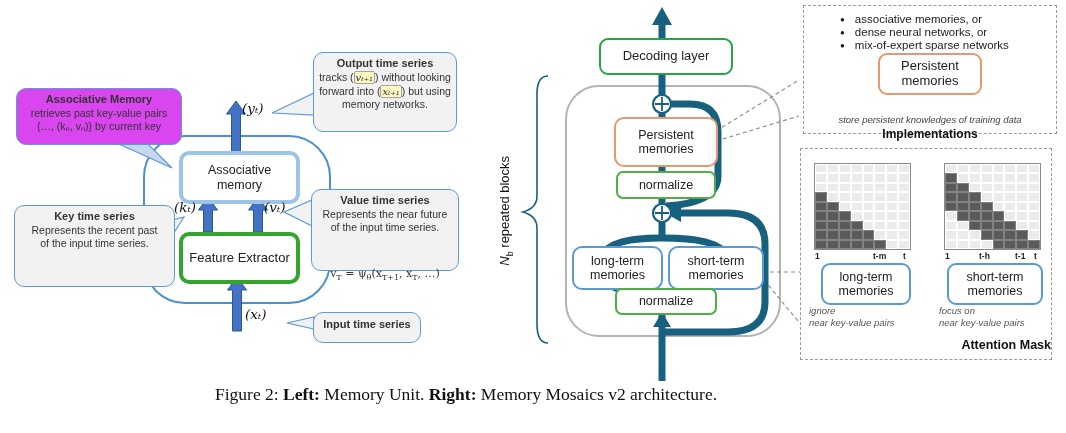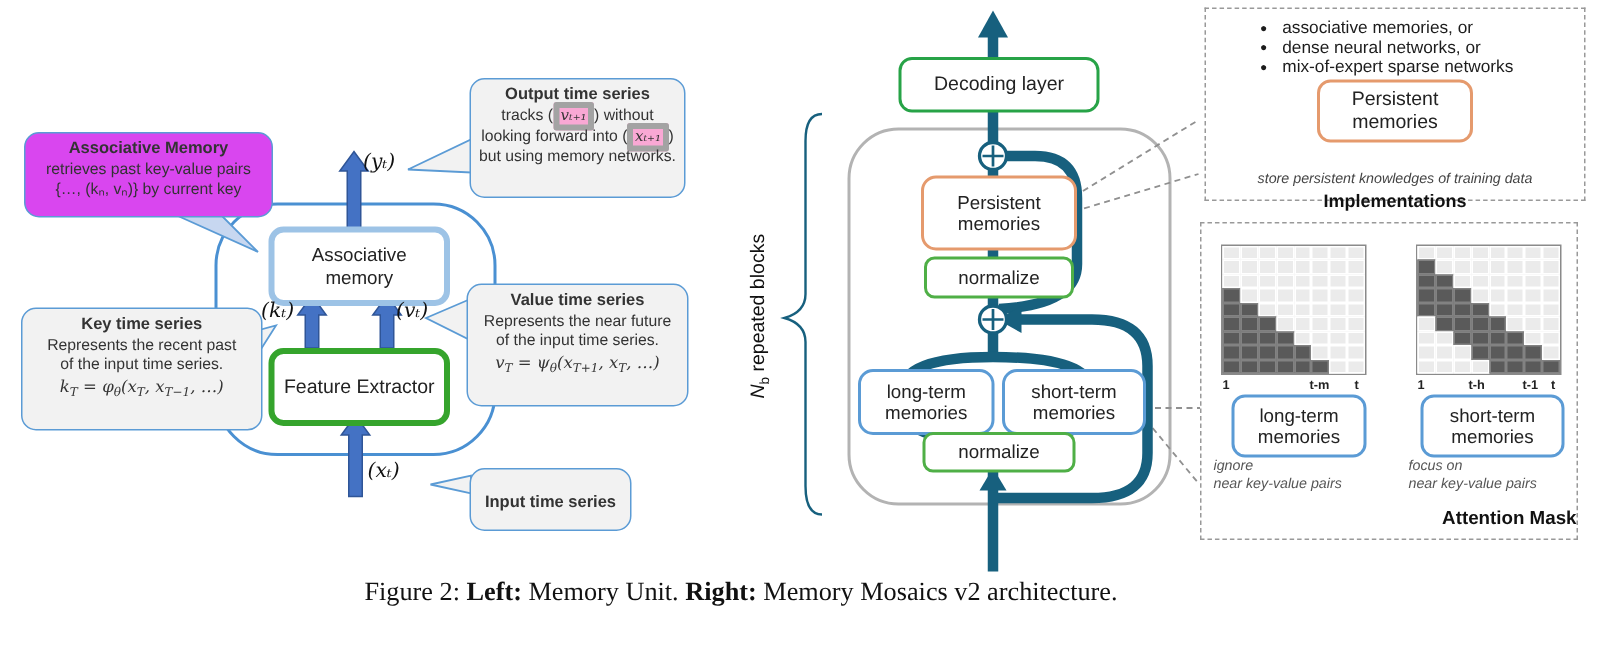--- a/index.html
+++ b/index.html
@@ -28,25 +28,25 @@
 
   
   .callout{position:absolute;border:1.4px solid #5B9BD5;border-radius:10px;background:#F2F2F2;
     text-align:center;color:#333;z-index:3;padding:4px 3px;}
   .ct{font-weight:700;font-size:11px;line-height:1.25;}
   .cb{font-size:10.5px;line-height:1.28;}
   #assoc-callout{left:16px;top:88px;width:158px;height:47px;background:#d946ef;}
   #output-callout{left:313px;top:52px;width:136px;height:70px;}
   #key-callout{left:14px;top:205px;width:153px;height:72px;}
   #value-callout{left:311px;top:189px;width:140px;height:72px;}
-  #input-callout{left:313px;top:312px;width:100px;height:20px;font-weight:700;font-size:11px;padding-top:16px;}
-  .mathf{font-family:"DejaVu Serif",serif;font-style:italic;font-size:11px;color:#333;}
+  #input-callout{left:313px;top:312px;width:100px;height:20px;font-weight:700;font-size:11px;padding-top:5px;}
+  .mathf{font-family:"DejaVu Serif",serif;font-size:11px;color:#333;margin-top:32px;}
   .mathf sub,.siglab sub{font-size:8px;}
-  .tok{font-family:"DejaVu Serif",serif;font-style:italic;font-size:10px;border:4px solid #a3a3a3;
-    background:#f9a8d4;border-radius:2px;padding:0 1px;}
+  .tok{font-family:"DejaVu Serif",serif;font-style:italic;font-size:10px;border:1px solid #a3a3a3;
+    background:#fef9c3;border-radius:2px;padding:0 1px;}
 
   
   .siglab{position:absolute;font-family:"DejaVu Serif",serif;font-style:italic;font-size:13.5px;color:#111;z-index:4;}
   #lab-y{left:242px;top:100px;} #lab-k{left:174px;top:199px;}
   #lab-v{left:264px;top:199px;} #lab-x{left:245px;top:306px;}
 
   
   #repeat-label{position:absolute;left:446px;top:202px;width:120px;text-align:center;
     transform:rotate(-90deg);font-size:13px;color:#111;z-index:4;}
   #repeat-label sub{font-size:9px;}
@@ -79,21 +79,21 @@
   #attn-long-box{left:20px;top:114px;width:86px;height:38px;}
   #attn-short-box{left:146px;top:114px;width:92px;height:38px;}
   .attn-note{position:absolute;width:110px;text-align:left;font-style:italic;font-size:9.5px;
     color:#555;line-height:1.3;top:156px;}
   #attn-long-note{left:8px;} #attn-short-note{left:138px;}
   #attn-title{position:absolute;left:0;top:189px;width:100%;text-align:right;font-weight:700;
     font-size:12.5px;color:#111;}
 
   
   #caption{position:absolute;left:0;top:384px;width:932px;text-align:center;
-    font-family:"Liberation Serif",serif;font-size:17.5px;color:#111;z-index:4;padding-left:28px;}
+    font-family:"Liberation Serif",serif;font-size:17.5px;color:#111;z-index:4;}
 
   
   .teal{fill:none;stroke:#17607E;stroke-width:7;}
   .tealfill{fill:#17607E;stroke:none;}
   .sumc{fill:#fff;stroke:#17607E;stroke-width:2.2;}
   .sumx{fill:none;stroke:#17607E;stroke-width:1.8;}
   .brace{fill:none;stroke:#17607E;stroke-width:1.6;}
   .dash{fill:none;stroke:#909090;stroke-width:1.2;stroke-dasharray:4,3;}
   .barrow{fill:#4472C4;stroke:#2F5597;stroke-width:1;}
   .tail-blue{fill:#C7D7F0;stroke:#5B9BD5;stroke-width:1.2;}
@@ -167,21 +167,20 @@
 
   <div id="output-callout" class="callout">
     <div class="ct">Output time series</div>
     <div class="cb"><span>tracks (</span><span class="tok">vₜ₊₁</span><span>) without looking forward into (</span><span class="tok">xₜ₊₁</span><span>) but using memory networks.</span></div>
   </div>
 
   <div id="key-callout" class="callout">
     <div class="ct">Key time series</div>
     <div class="cb">Represents the recent past</div>
     <div class="cb">of the input time series.</div>
-    <div class="mathf"><span>k</span><sub>T</sub><span> = φ</span><sub>θ</sub><span>(x</span><sub>T</sub><span>, x</span><sub>T−1</sub><span>, …)</span></div>
   </div>
 
   <div id="value-callout" class="callout">
     <div class="ct">Value time series</div>
     <div class="cb">Represents the near future</div>
     <div class="cb">of the input time series.</div>
     <div class="mathf"><span>v</span><sub>T</sub><span> = ψ</span><sub>θ</sub><span>(x</span><sub>T+1</sub><span>, x</span><sub>T</sub><span>, …)</span></div>
   </div>
 
   <div id="input-callout" class="callout">

